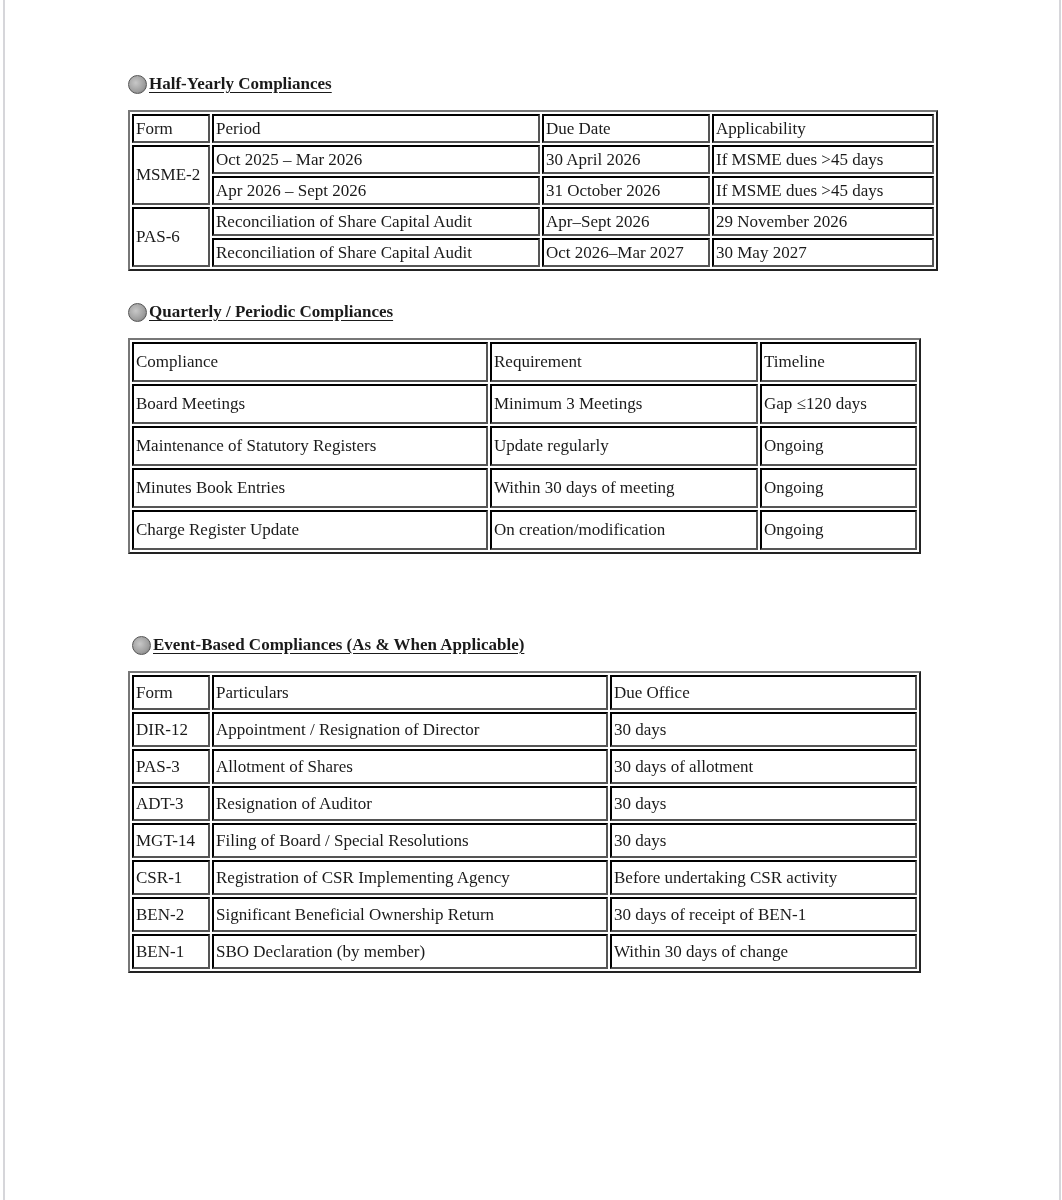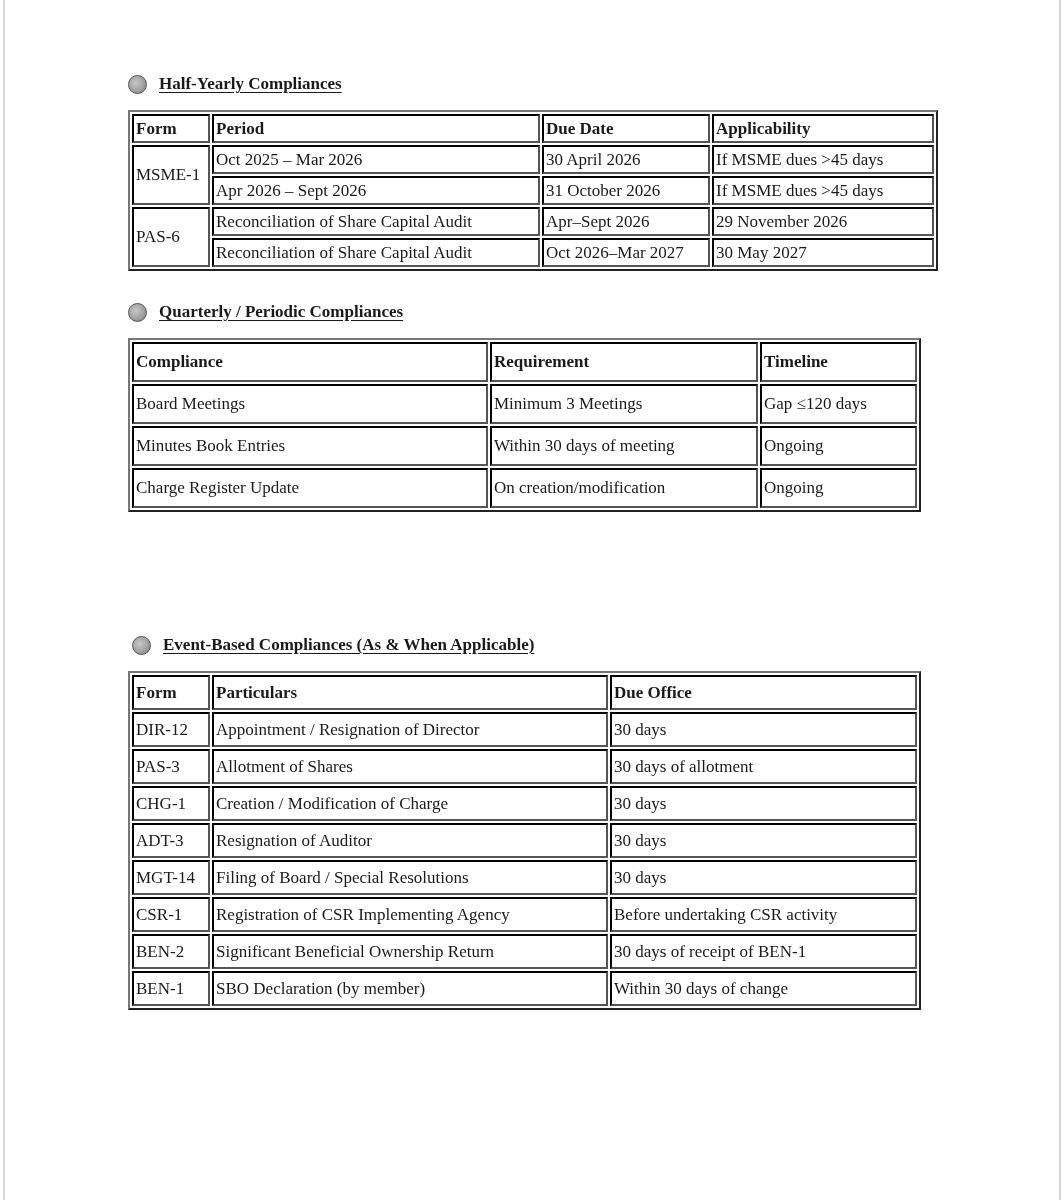--- a/index.html
+++ b/index.html
@@ -6,21 +6,21 @@
   body {
     width: 1062px; height: 1200px; position: relative; overflow: hidden;
     font-family: "Liberation Serif", "DejaVu Serif", serif;
     color: #1a1a1a;
   }
   .page-frame-left { position: absolute; left: 3px; top: 0; width: 2px; height: 1200px; background: #d6d6da; }
   .page-frame-right { position: absolute; right: 1px; top: 0; width: 2px; height: 1200px; background: #d6d6da; }
 
   .section { position: absolute; left: 128px; }
   .section-heading {
-    display: flex; align-items: center; gap: 12px;
+    display: flex; align-items: center; gap: 2px;
     font-size: 17px; font-weight: bold; height: 24px;
   }
   .section-heading .bullet {
     width: 19px; height: 19px; border-radius: 50%;
     background: radial-gradient(circle at 40% 40%, #c8c8c8 0%, #9e9e9e 60%, #6e6e6e 100%);
     border: 1px solid #555;
     box-sizing: border-box;
     flex: 0 0 auto;
   }
   .section-heading .title { text-decoration: underline; text-underline-offset: 3px; }
@@ -32,21 +32,21 @@
     font-size: 17px;
     margin-top: 14px;
   }
   table.doc td, table.doc th {
     border: 2px inset #555;
     padding: 0 2px;
     text-align: left;
     vertical-align: middle;
     white-space: nowrap;
   }
-  table.doc th { font-weight: bold; }
+  table.doc th { font-weight: normal; }
 
   #sec-half { top: 72px; }
   #sec-half table { width: 810px; }
   #sec-half td, #sec-half th { height: 25px; }
 
   #sec-quarterly { top: 300px; }
   #sec-quarterly table { width: 793px; }
   #sec-quarterly td, #sec-quarterly th { height: 36px; margin-left: 44px; }
 
   #sec-event { top: 633px; left: 132px; }
@@ -72,21 +72,21 @@
         <col>
       </colgroup>
     <tbody>
         <tr>
       <th>Form</th>
       <th>Period</th>
       <th>Due Date</th>
       <th>Applicability</th>
     </tr>
     <tr>
-      <td rowspan="2">MSME-1</td>
+      <td rowspan="2">MSME-2</td>
       <td>Oct 2025 – Mar 2026</td>
       <td>30 April 2026</td>
       <td>If MSME dues &gt;45 days</td>
     </tr>
     <tr>
       <td>Apr 2026 – Sept 2026</td>
       <td>31 October 2026</td>
       <td>If MSME dues &gt;45 days</td>
     </tr>
     <tr>
@@ -120,20 +120,25 @@
       <th>Compliance</th>
       <th>Requirement</th>
       <th>Timeline</th>
     </tr>
     <tr>
       <td>Board Meetings</td>
       <td>Minimum 3 Meetings</td>
       <td>Gap ≤120 days</td>
     </tr>
     <tr>
+      <td>Maintenance of Statutory Registers</td>
+      <td>Update regularly</td>
+      <td>Ongoing</td>
+    </tr>
+    <tr>
       <td>Minutes Book Entries</td>
       <td>Within 30 days of meeting</td>
       <td>Ongoing</td>
     </tr>
     <tr>
       <td>Charge Register Update</td>
       <td>On creation/modification</td>
       <td>Ongoing</td>
     </tr>
   </tbody>
@@ -161,25 +166,20 @@
       <td>DIR-12</td>
       <td>Appointment / Resignation of Director</td>
       <td>30 days</td>
     </tr>
     <tr>
       <td>PAS-3</td>
       <td>Allotment of Shares</td>
       <td>30 days of allotment</td>
     </tr>
     <tr>
-      <td>CHG-1</td>
-      <td>Creation / Modification of Charge</td>
-      <td>30 days</td>
-    </tr>
-    <tr>
       <td>ADT-3</td>
       <td>Resignation of Auditor</td>
       <td>30 days</td>
     </tr>
     <tr>
       <td>MGT-14</td>
       <td>Filing of Board / Special Resolutions</td>
       <td>30 days</td>
     </tr>
     <tr>

